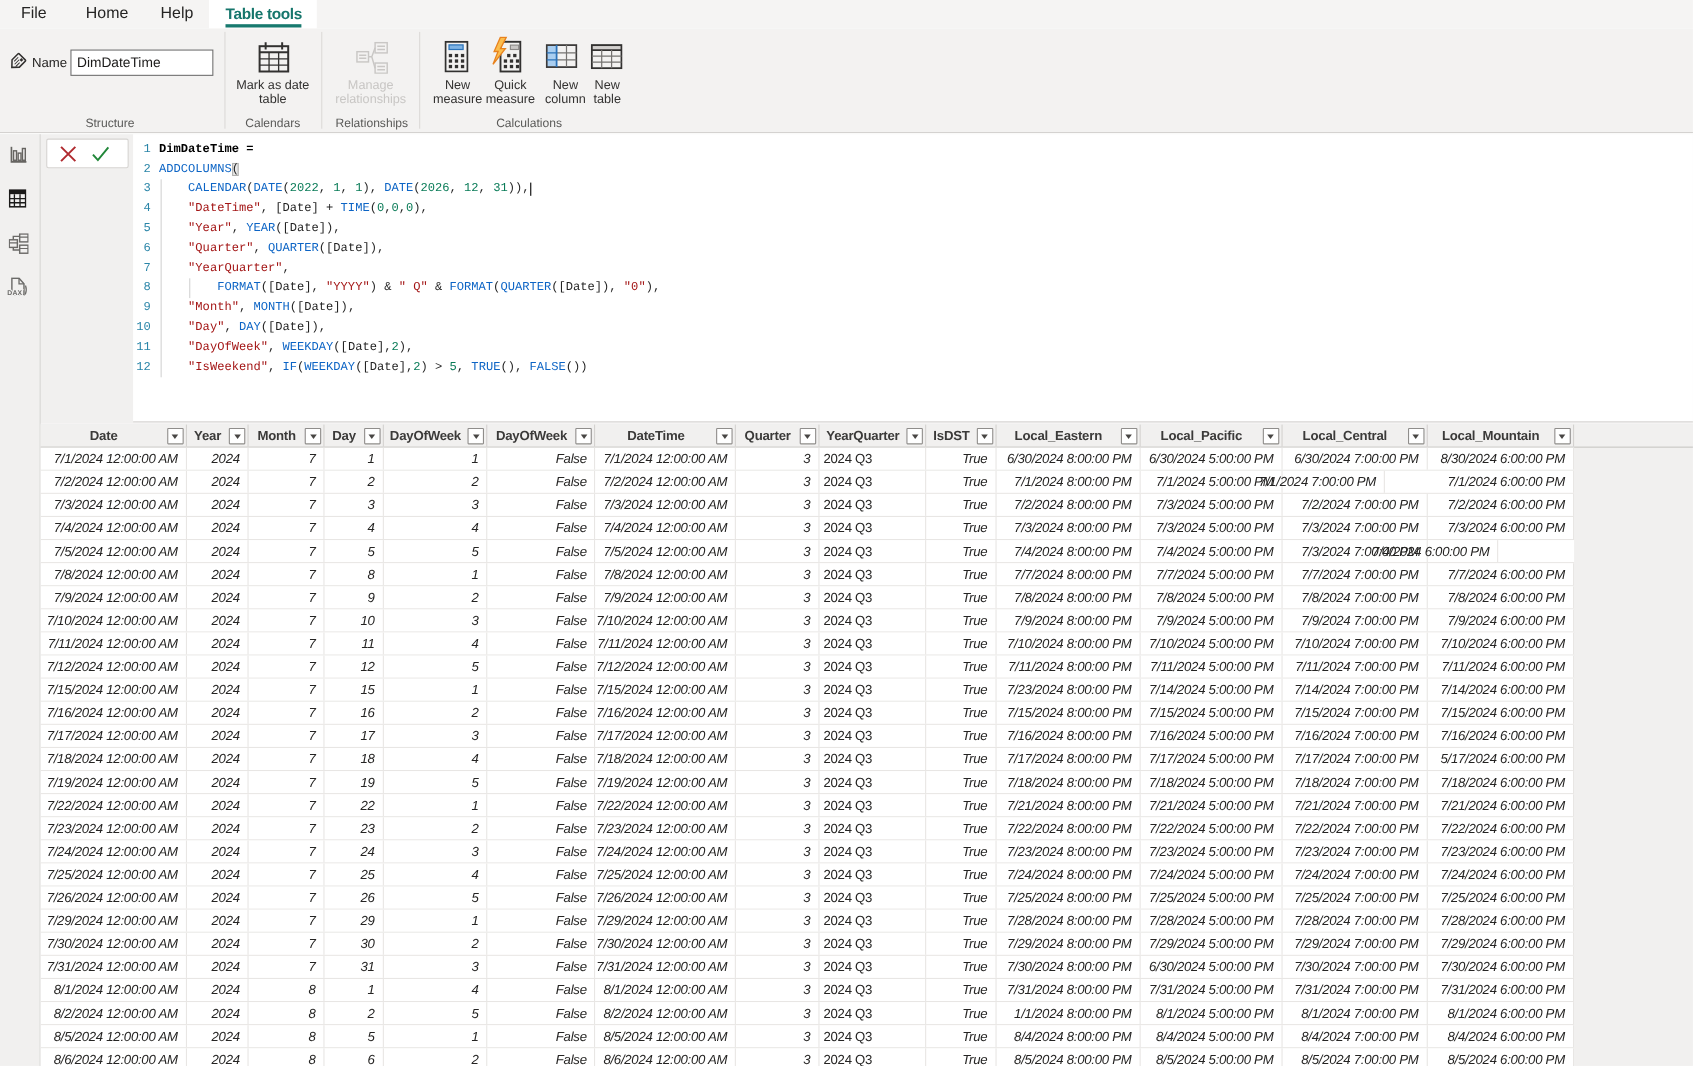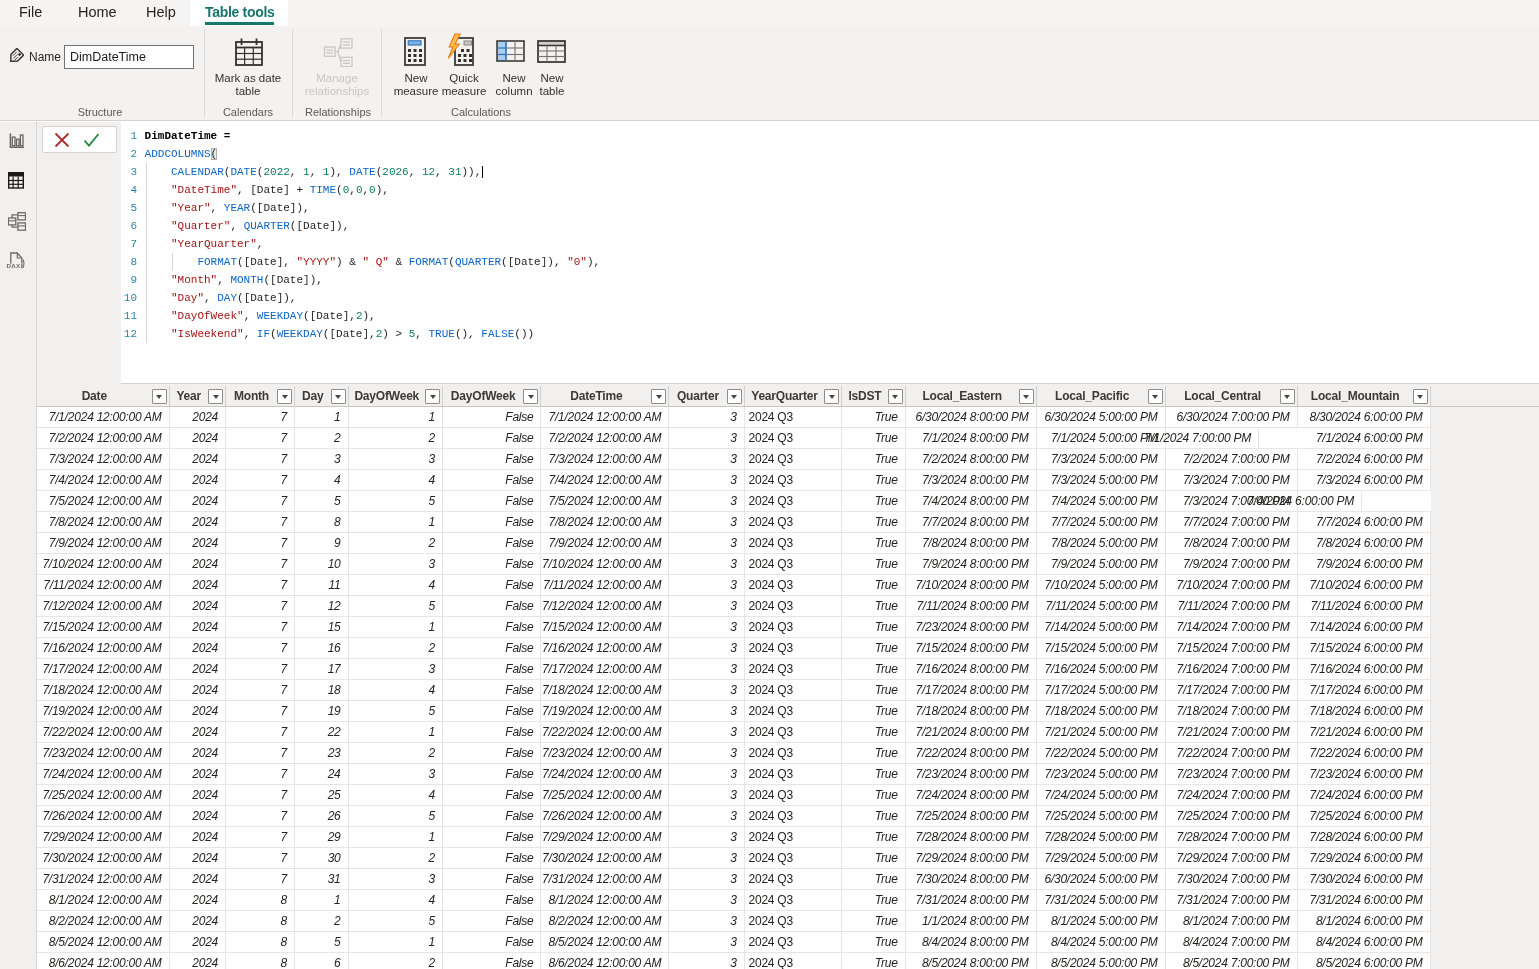--- a/index.html
+++ b/index.html
@@ -484,21 +484,21 @@
 <span class="dcell r" style="left:258.0px;width:53.5px">18</span>
 <span class="dcell r" style="left:311.5px;width:94.5px">4</span>
 <span class="dcell r" style="left:406.0px;width:98.4px">False</span>
 <span class="dcell r" style="left:504.4px;width:127.8px">7/18/2024 12:00:00 AM</span>
 <span class="dcell r" style="left:632.2px;width:75.4px">3</span>
 <span class="dcell l" style="left:707.6px;width:97.8px">2024 Q3</span>
 <span class="dcell r" style="left:805.4px;width:63.2px">True</span>
 <span class="dcell r" style="left:868.6px;width:131.0px">7/17/2024 8:00:00 PM</span>
 <span class="dcell r" style="left:999.6px;width:129.0px">7/17/2024 5:00:00 PM</span>
 <span class="dcell r" style="left:1128.6px;width:132.0px">7/17/2024 7:00:00 PM</span>
-<span class="dcell r" style="left:1260.6px;width:133.0px">7/17/2024 6:00:00 PM</span>
+<span class="dcell r" style="left:1260.6px;width:133.0px">5/17/2024 6:00:00 PM</span>
 </div>
 <div class="drow" style="top:316px;width:1393.6px">
 <span class="dcell r" style="left:0.0px;width:132.5px">7/19/2024 12:00:00 AM</span>
 <span class="dcell r" style="left:132.5px;width:56.5px">2024</span>
 <span class="dcell r" style="left:189.0px;width:69.0px">7</span>
 <span class="dcell r" style="left:258.0px;width:53.5px">19</span>
 <span class="dcell r" style="left:311.5px;width:94.5px">5</span>
 <span class="dcell r" style="left:406.0px;width:98.4px">False</span>
 <span class="dcell r" style="left:504.4px;width:127.8px">7/19/2024 12:00:00 AM</span>
 <span class="dcell r" style="left:632.2px;width:75.4px">3</span>

